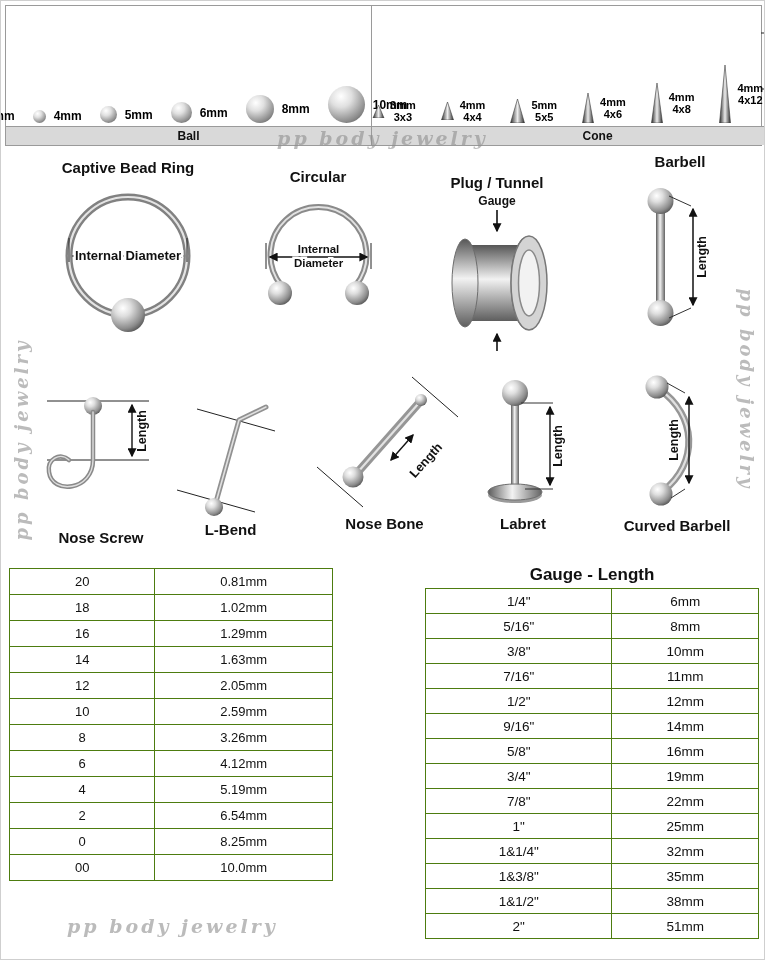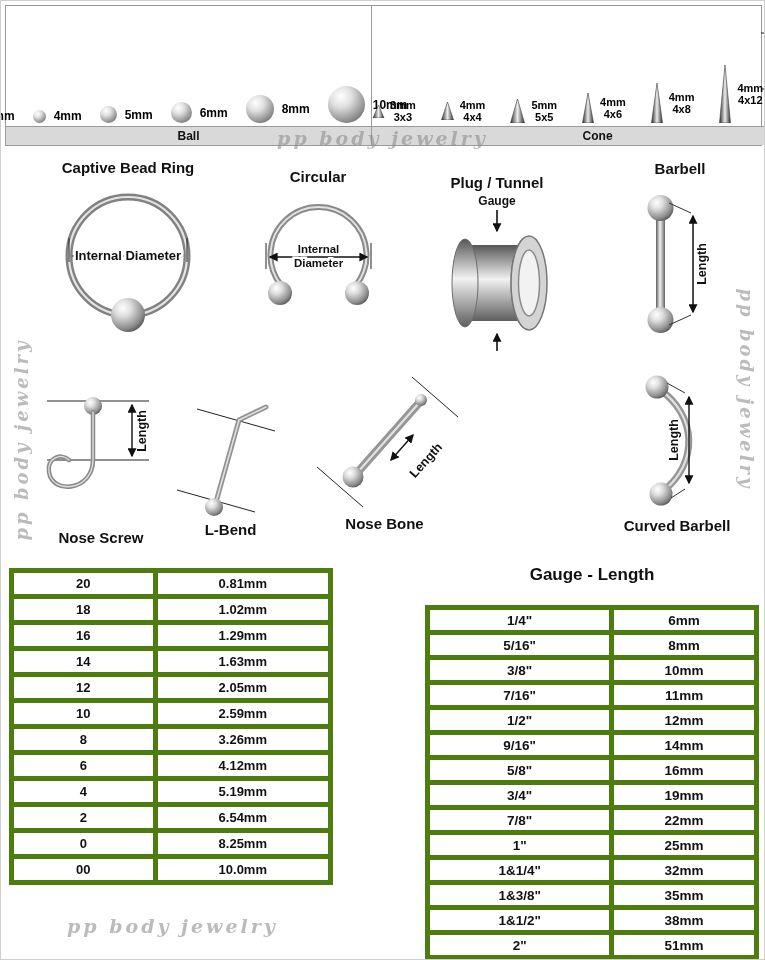--- a/index.html
+++ b/index.html
@@ -31,23 +31,23 @@
   .diagram-label{font-weight:bold;font-size:15px;color:#111;margin-top:2px;white-space:nowrap}
   svg text{font-family:"Liberation Sans",sans-serif;font-weight:bold;fill:#111}
   .halo{paint-order:stroke;stroke:#ffffff;stroke-width:5px;fill:#111}
 
   
   .table-block{position:absolute}
   .tb-left{left:8px;top:567px;width:324px}
   .tb-right{left:424px;top:564px;width:334px}
   .table-title{text-align:center;font-weight:bold;color:#111}
   .tb-left .table-title{font-size:14px;margin-bottom:8px}
-  .tb-right .table-title{font-size:17px;margin-bottom:20px}
+  .tb-right .table-title{font-size:17px;margin-bottom:3px}
   table{width:100%;border-collapse:collapse}
-  td{border:5px solid #4d7c0f;text-align:center;font-weight:bold;font-size:13px;color:#111;padding:0}
+  td{border:1px solid #4d7c0f;text-align:center;font-weight:normal;font-size:13px;color:#111;padding:0}
   .tb-left td{height:26px}
   .tb-right td{height:25px;font-size:13.5px}
   .tb-left td:first-child{width:45%}
   .tb-right td:first-child{width:56%}
 
   
   .wm{position:absolute;font-family:"DejaVu Serif",serif;font-style:italic;font-weight:bold;color:#8f8f8f;opacity:.6;letter-spacing:3px;white-space:nowrap;pointer-events:none;z-index:9}
   .wm-top{left:0;right:0;top:126px;text-align:center;font-size:19px}
   .wm-left{width:240px;left:-100px;top:428px;transform:rotate(-90deg);font-size:18px;text-align:center}
   .wm-right{width:240px;left:625px;top:378px;transform:rotate(90deg);font-size:18px;text-align:center}
@@ -221,21 +221,21 @@
       <circle cx="39" cy="106" r="12" fill="url(#ballG)"></circle>
       <circle cx="116" cy="106" r="12" fill="url(#ballG)"></circle>
       <line x1="25" y1="56" x2="25" y2="82" stroke="#222" stroke-width="1"></line>
       <line x1="130" y1="56" x2="130" y2="82" stroke="#222" stroke-width="1"></line>
       <line x1="29" y1="70" x2="126" y2="70" stroke="#111" stroke-width="1.4" marker-start="url(#arr)" marker-end="url(#arr)"></line>
       <text class="halo" x="77.5" y="66" text-anchor="middle" font-size="11.5">Internal</text>
       <text class="halo" x="77.5" y="80" text-anchor="middle" font-size="11.5">Diameter</text>
     </svg>
   </div>
 
-  <div class="diagram" style="left:600px;top:159px;width:158px">
+  <div class="diagram" style="left:600px;top:152px;width:158px">
     <div class="diagram-title">Barbell</div>
     <svg width="150" height="172" viewBox="0 0 150 172">
       <rect x="51" y="30" width="9" height="110" fill="url(#cylH)"></rect>
       <circle cx="55.5" cy="29" r="13" fill="url(#ballG)"></circle>
       <circle cx="55.5" cy="141" r="13" fill="url(#ballG)"></circle>
       <line x1="64" y1="24" x2="86" y2="34" stroke="#333" stroke-width="1"></line>
       <line x1="64" y1="146" x2="86" y2="136" stroke="#333" stroke-width="1"></line>
       <line x1="88" y1="37" x2="88" y2="133" stroke="#111" stroke-width="1.5" marker-start="url(#arr)" marker-end="url(#arr)"></line>
       <text transform="translate(101,85) rotate(-90)" text-anchor="middle" font-size="12.5">Length</text>
     </svg>
@@ -272,20 +272,33 @@
       <line x1="112" y1="28" x2="50" y2="98" stroke="#969696" stroke-width="8" stroke-linecap="round"></line>
       <line x1="112" y1="28" x2="50" y2="98" stroke="#e2e2e2" stroke-width="2.2" stroke-linecap="round"></line>
       <circle cx="114" cy="25" r="6" fill="url(#ballG)"></circle>
       <circle cx="46" cy="102" r="10.5" fill="url(#ballG)"></circle>
       <line x1="106" y1="60" x2="84" y2="85" stroke="#111" stroke-width="1.4" marker-start="url(#arr)" marker-end="url(#arr)"></line>
       <text transform="translate(122,88) rotate(-48)" text-anchor="middle" font-size="12.5">Length</text>
     </svg>
     <div class="diagram-label">Nose Bone</div>
   </div>
 
+  <div class="diagram" style="left:452px;top:364px;width:140px">
+    <svg width="140" height="148" viewBox="0 0 140 148">
+      <rect x="58" y="38" width="8" height="88" fill="url(#cylH)"></rect>
+      <circle cx="62" cy="28" r="13" fill="url(#ballG)"></circle>
+      <ellipse cx="62" cy="130" rx="27" ry="8" fill="#9a9a9a"></ellipse>
+      <ellipse cx="62" cy="127" rx="27" ry="8" fill="url(#cylH)" stroke="#6e6e6e" stroke-width="1"></ellipse>
+      <line x1="68" y1="38" x2="100" y2="38" stroke="#333" stroke-width="1"></line>
+      <line x1="72" y1="124" x2="100" y2="124" stroke="#333" stroke-width="1"></line>
+      <line x1="97" y1="42" x2="97" y2="120" stroke="#111" stroke-width="1.4" marker-start="url(#arr)" marker-end="url(#arr)"></line>
+      <text transform="translate(109,81) rotate(-90)" text-anchor="middle" font-size="12.5">Length</text>
+    </svg>
+    <div class="diagram-label">Labret</div>
+  </div>
 
   <div class="diagram" style="left:594px;top:366px;width:164px">
     <svg width="160" height="148" viewBox="0 0 160 148">
       <path d="M62,22 C100,48 102,96 66,124" fill="none" stroke="#969696" stroke-width="7" stroke-linecap="round"></path>
       <path d="M62,22 C100,48 102,96 66,124" fill="none" stroke="#e0e0e0" stroke-width="2.2" stroke-linecap="round"></path>
       <circle cx="60" cy="20" r="11.5" fill="url(#ballG)"></circle>
       <circle cx="64" cy="127" r="11.5" fill="url(#ballG)"></circle>
       <line x1="70" y1="16" x2="88" y2="26" stroke="#333" stroke-width="1"></line>
       <line x1="74" y1="131" x2="88" y2="122" stroke="#333" stroke-width="1"></line>
       <line x1="92" y1="30" x2="92" y2="116" stroke="#111" stroke-width="1.4" marker-start="url(#arr)" marker-end="url(#arr)"></line>

